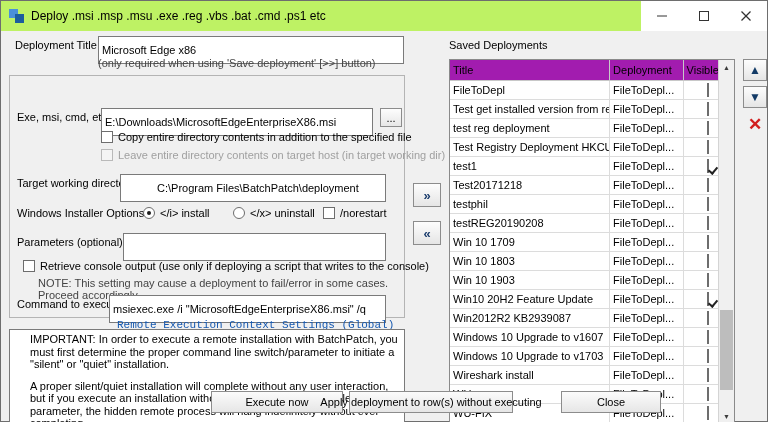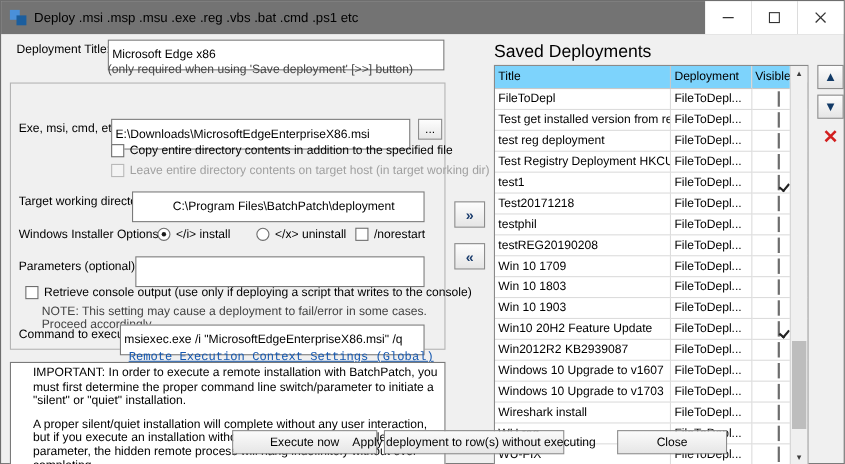--- a/index.html
+++ b/index.html
@@ -21,21 +21,21 @@
     height: 422px;
     background: #f0f0f0;
     border: 1px solid #6e6e6e;
     box-sizing: border-box;
     display: flex;
     flex-direction: column;
   }
   
   .titlebar {
     height: 30px;
-    background: #737373;
+    background: #bef264;
     display: flex;
     align-items: center;
     flex: none;
   }
   .title-icon {
     width: 16px; height: 16px;
     margin-left: 8px; margin-right: 6px;
     position: relative;
     flex: none;
   }
@@ -205,41 +205,41 @@
   .right-pane {
     position: absolute;
     left: 448px;
     top: 0;
     width: 312px;
     height: 352px;
   }
   .rp-title {
     position: absolute;
     left: 0; top: 8px;
-    font-size: 16px;
+    font-size: 11px;
     color: #000;
   }
   .grid-wrap {
     position: absolute;
     left: 0; top: 28px;
     width: 286px;
     height: 366px;
     border: 1px solid #8a8a8a;
     box-sizing: border-box;
     background: #fff;
     overflow: hidden;
   }
   table.grid {
     border-collapse: collapse;
     width: 100%;
     table-layout: fixed;
     font-size: 11px;
   }
   table.grid th {
-    background: #7dd3fc;
+    background: #a21caf;
     border-right: 1px solid #c8c8c8;
     border-bottom: 1px solid #c8c8c8;
     font-weight: normal;
     text-align: left;
     padding: 2px 3px;
     height: 16px;
     color: #000;
     white-space: nowrap;
     overflow: hidden;
   }

